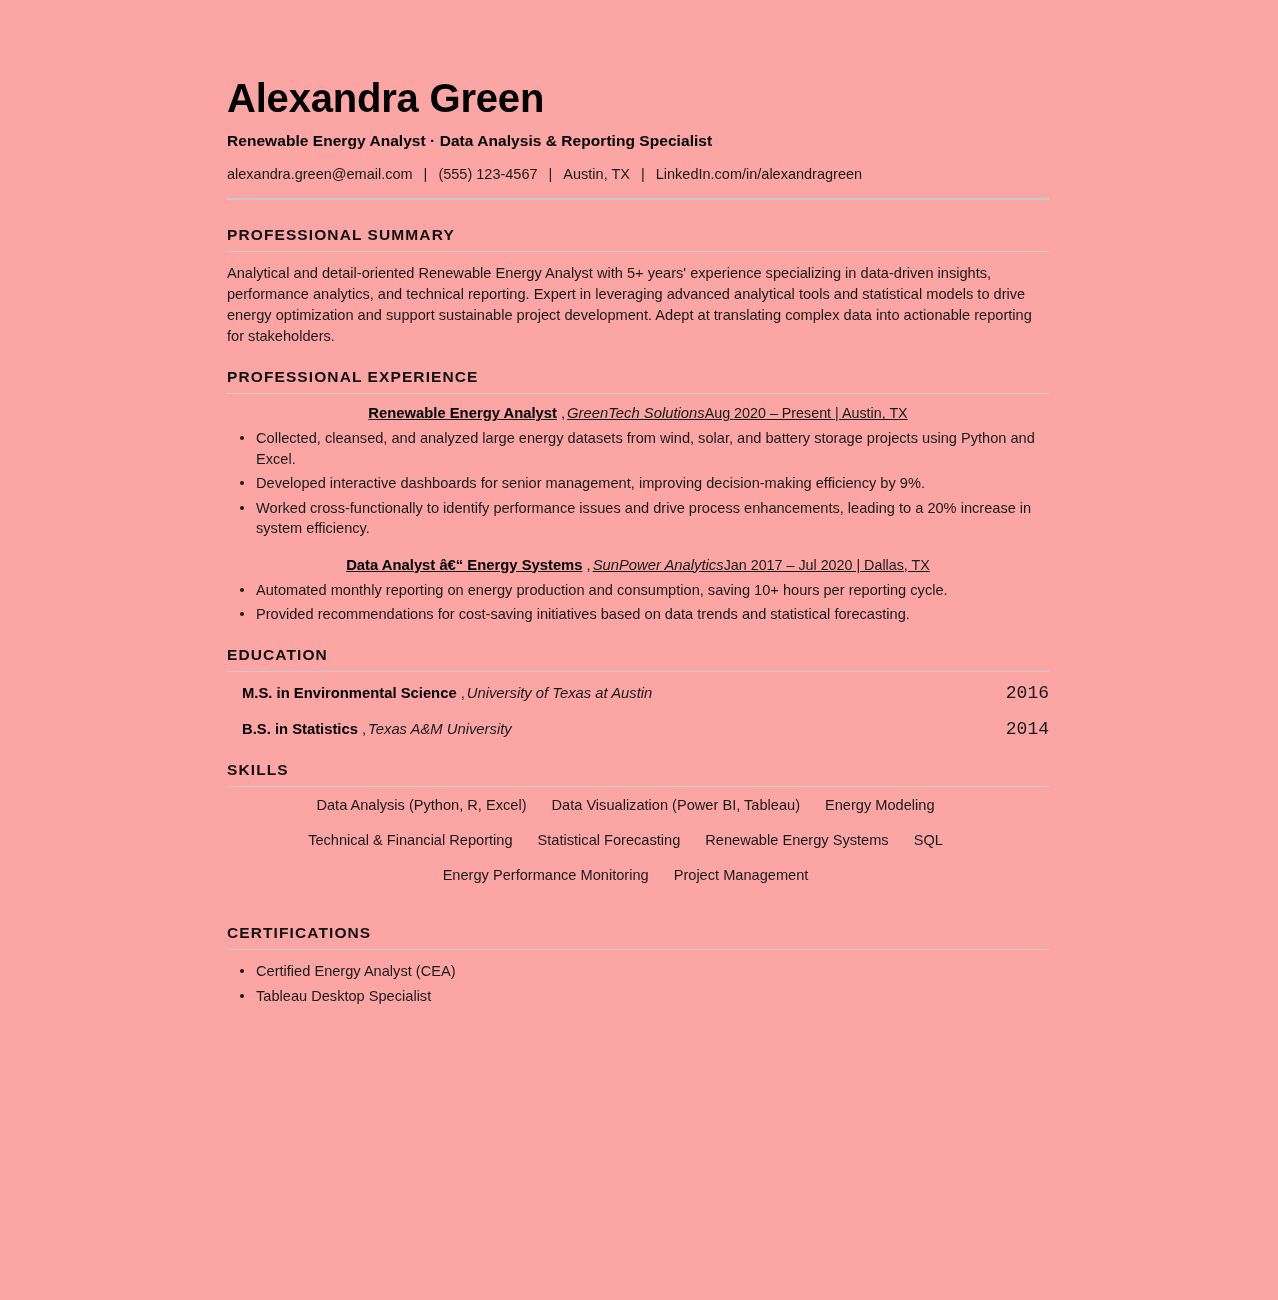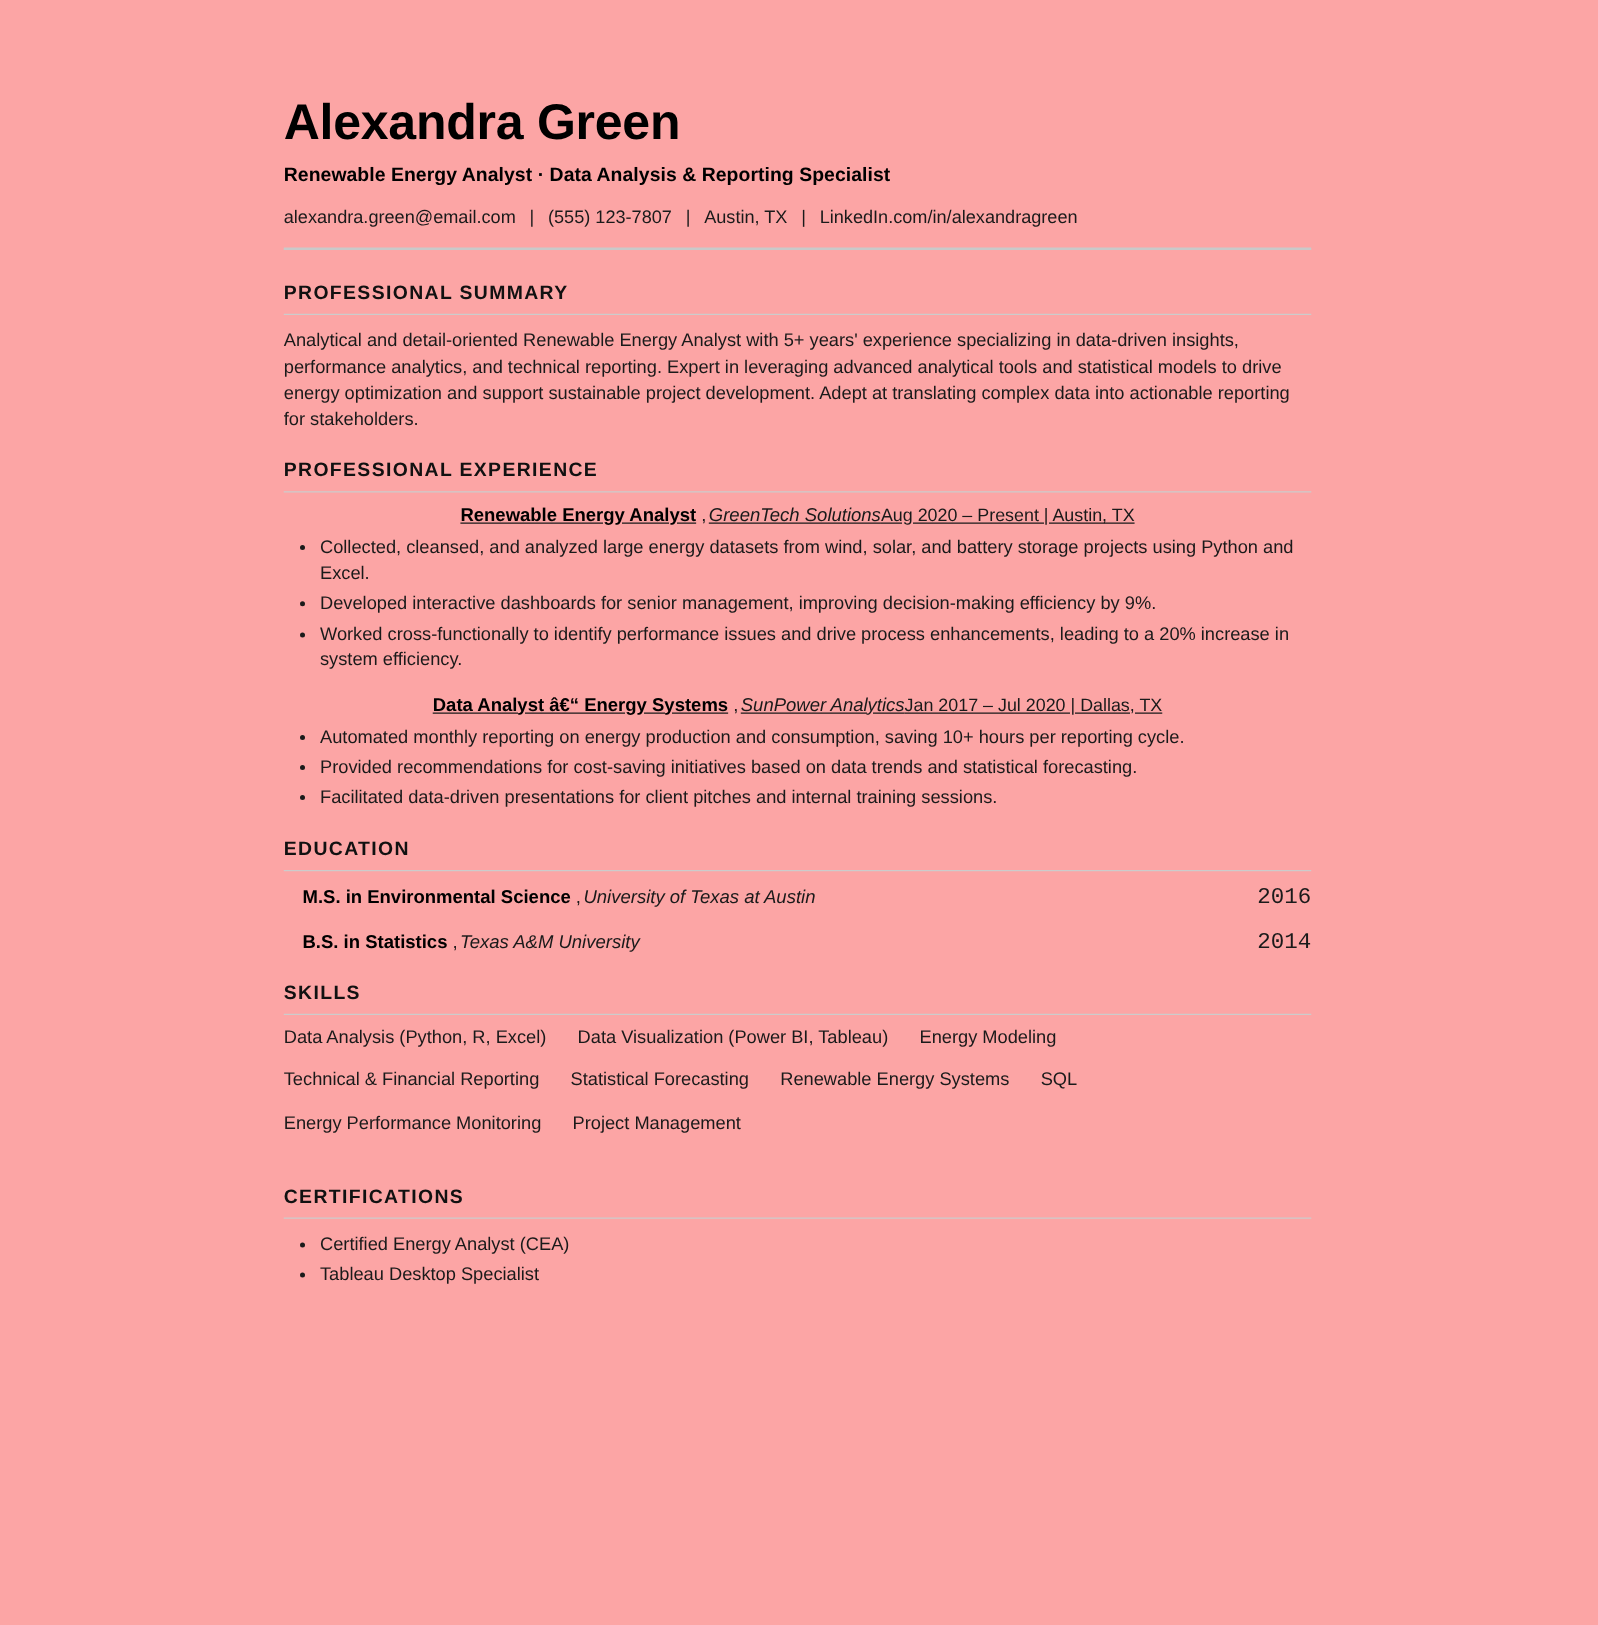--- a/index.html
+++ b/index.html
@@ -194,20 +194,21 @@
     text-align: right;
     font-family: Liberation Mono, monospace;
   }
 
   
   .skills {
     display: block;
     width: 822px;
     font-size: 0;
     line-height: 0;
+    text-align: center;
   }
   .skill {
     display: inline-block;
     font-size: 14.6px;
     line-height: 1.0;
     color: #1a1a1a;
     margin: 0 25px 20px 0;
     white-space: nowrap;
     vertical-align: top;
   }
@@ -243,21 +244,21 @@
 </head>
 <body>
 
 <div class="page">
   <div class="resume">
 
     <div>
       <h1 class="name">Alexandra Green</h1>
       <div class="tagline">Renewable Energy Analyst · Data Analysis &amp; Reporting Specialist</div>
       <div class="contact">
-        <span>alexandra.green@email.com</span><span class="sep">|</span><span>(555) 123-7807</span><span class="sep">|</span><span>Austin, TX</span><span class="sep">|</span><span>LinkedIn.com/in/alexandragreen</span>
+        <span>alexandra.green@email.com</span><span class="sep">|</span><span>(555) 123-4567</span><span class="sep">|</span><span>Austin, TX</span><span class="sep">|</span><span>LinkedIn.com/in/alexandragreen</span>
       </div>
       <hr class="header-rule">
     </div>
 
     <div class="section">
       <div class="section-title">PROFESSIONAL SUMMARY</div>
       <hr class="section-rule">
       <p class="summary">Analytical and detail-oriented Renewable Energy Analyst with 5+ years' experience specializing in data-driven insights, performance analytics, and technical reporting. Expert in leveraging advanced analytical tools and statistical models to drive energy optimization and support sustainable project development. Adept at translating complex data into actionable reporting for stakeholders.</p>
     </div>
 
@@ -282,21 +283,20 @@
       <div class="entry">
         <div class="entry-head">
           <div class="entry-head-left">
             <span class="entry-title">Data Analyst â€“ Energy Systems</span><span class="entry-comma">,</span><span class="entry-org">SunPower Analytics</span>
           </div>
           <div class="entry-meta">Jan 2017 – Jul 2020 | Dallas, TX</div>
         </div>
         <ul class="bullets">
           <li>Automated monthly reporting on energy production and consumption, saving 10+ hours per reporting cycle.</li>
           <li>Provided recommendations for cost-saving initiatives based on data trends and statistical forecasting.</li>
-          <li>Facilitated data-driven presentations for client pitches and internal training sessions.</li>
         </ul>
       </div>
     </div>
 
     <div class="section">
       <div class="section-title">EDUCATION</div>
       <hr class="section-rule">
 
       <div class="edu-row">
         <div class="edu-left">

